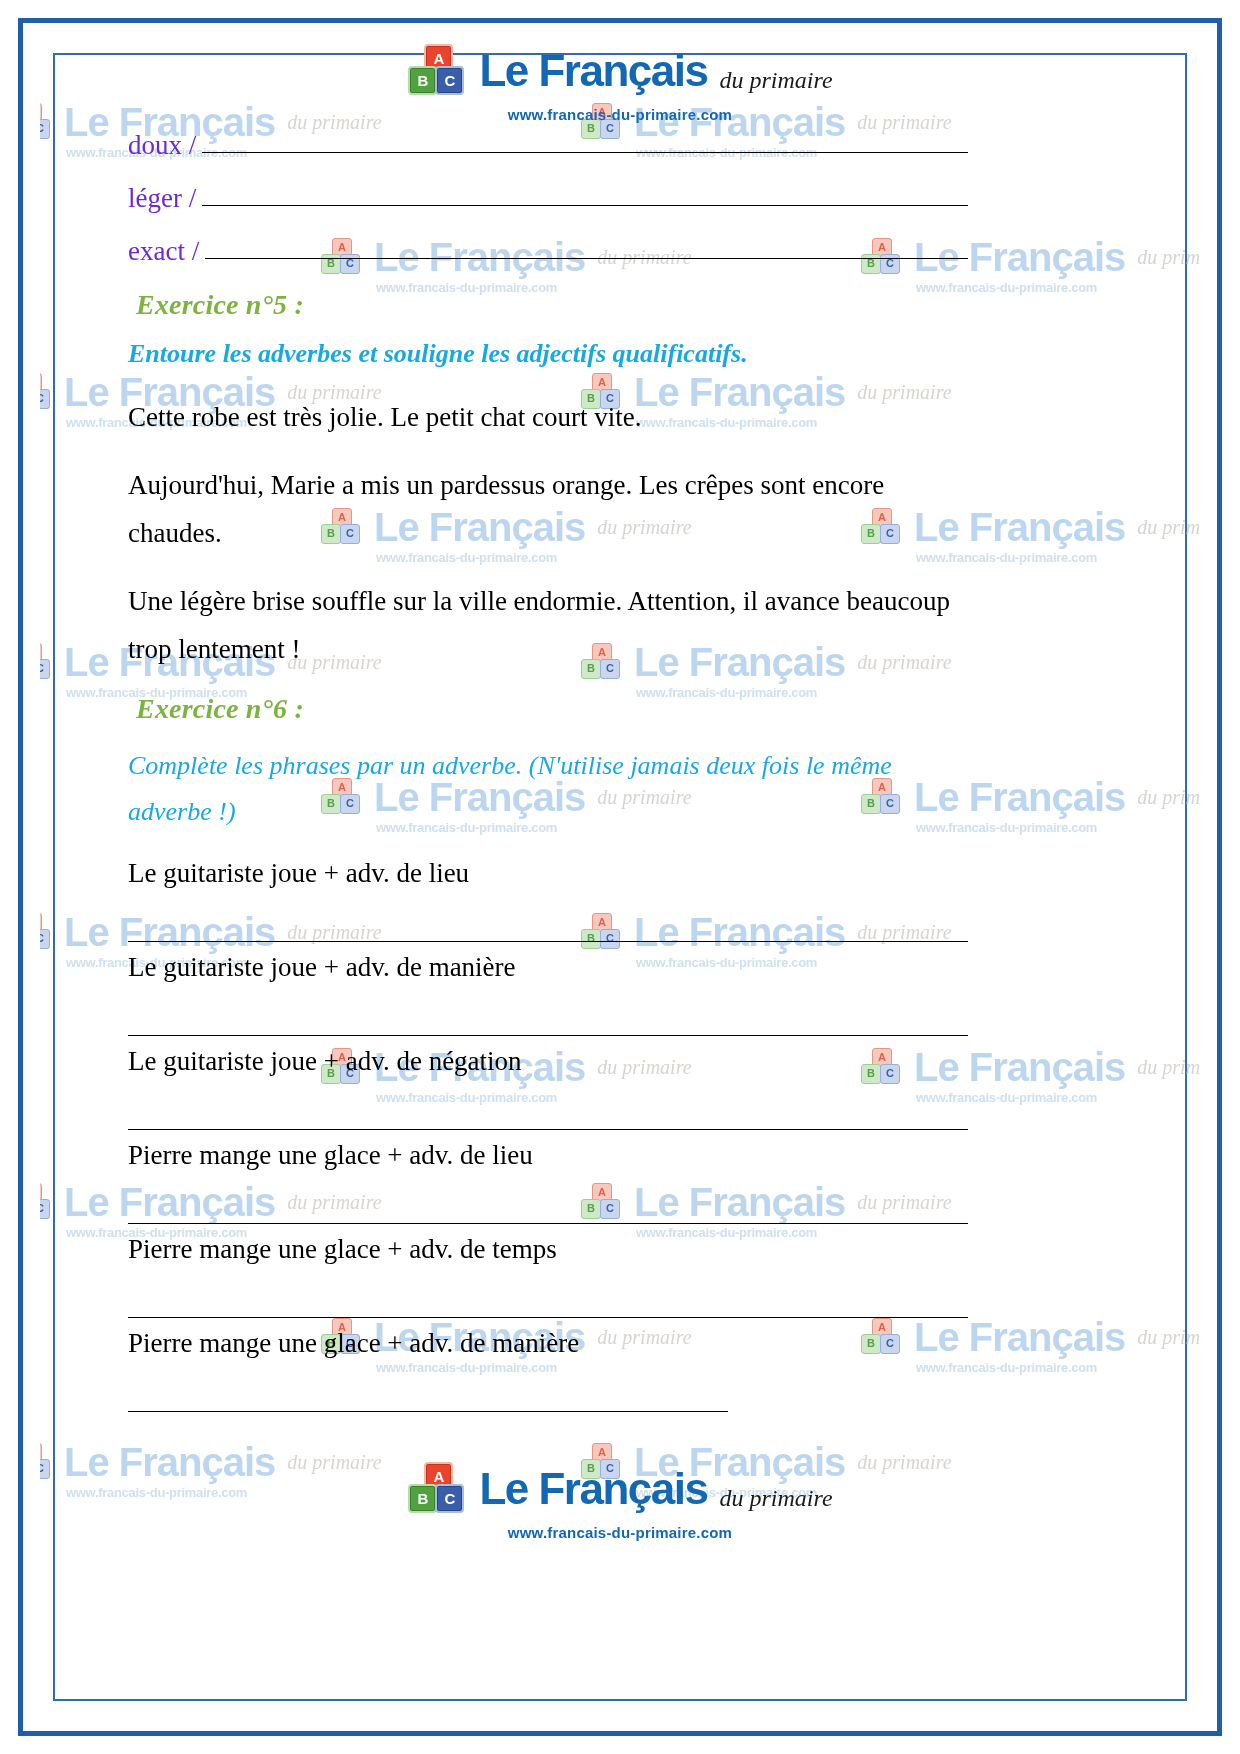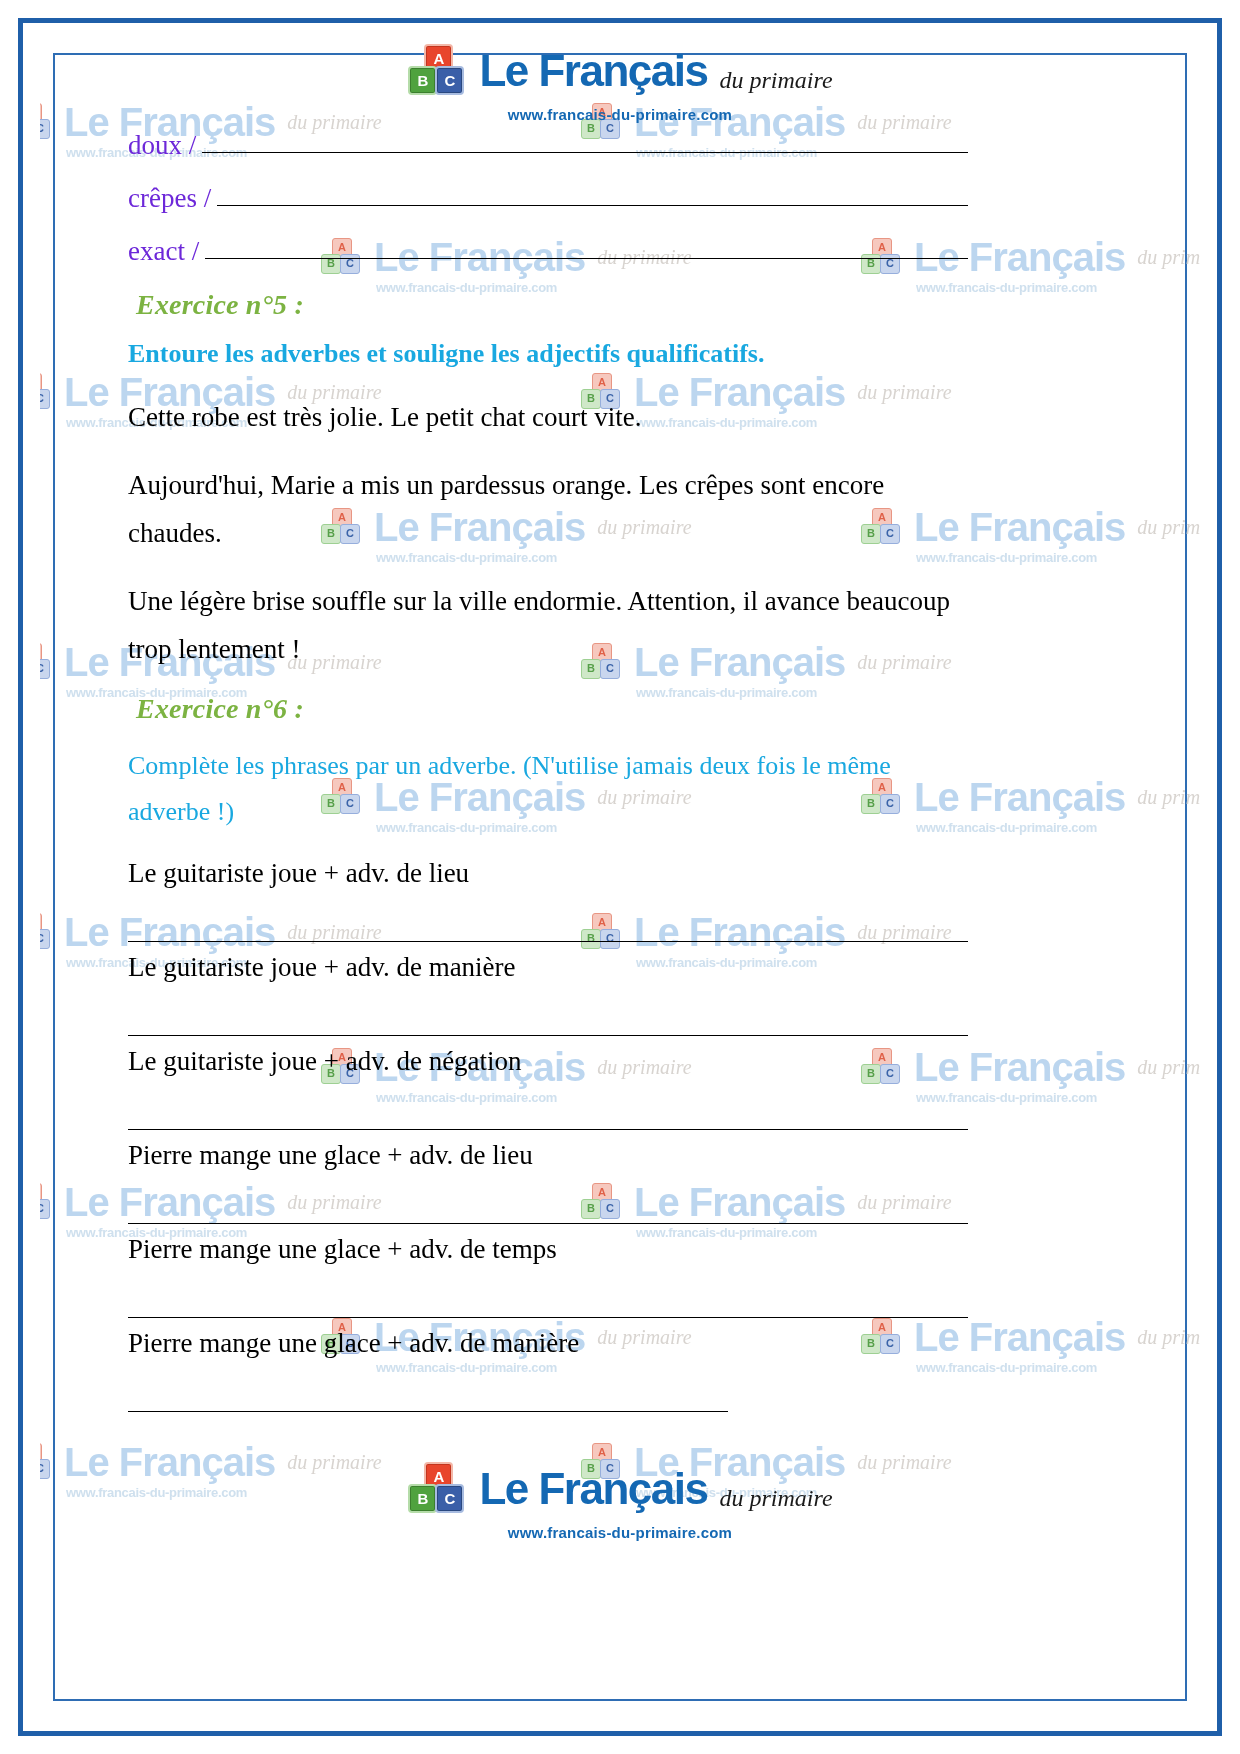--- a/index.html
+++ b/index.html
@@ -193,20 +193,21 @@
   .ex-heading {
     font-size: 28px;
     font-style: italic;
     font-weight: bold;
     color: #7CB342;
     margin: 14px 0 18px 8px;
     letter-spacing: 0.2px;
   }
   .ex-instruction {
     font-size: 26px;
+    font-style: italic;
     font-weight: bold;
     color: #19A8E0;
     margin: 0 0 24px 0;
   }
   .ex-instruction.thin {
     font-weight: normal;
     line-height: 1.75;
   }
 
   .sentence {
@@ -513,21 +514,21 @@
     <div class="brand-url">www.francais-du-primaire.com</div>
   </div>
 
   <div class="body-area">
 
     <div class="word-line">
       <span class="word">doux /</span>
       <span class="rule"></span>
     </div>
     <div class="word-line">
-      <span class="word">crêpes /</span>
+      <span class="word">léger /</span>
       <span class="rule"></span>
     </div>
     <div class="word-line">
       <span class="word">exact /</span>
       <span class="rule"></span>
     </div>
 
     <div class="ex-heading">Exercice n°5 :</div>
     <div class="ex-instruction">Entoure les adverbes et souligne les adjectifs qualificatifs.</div>
 

